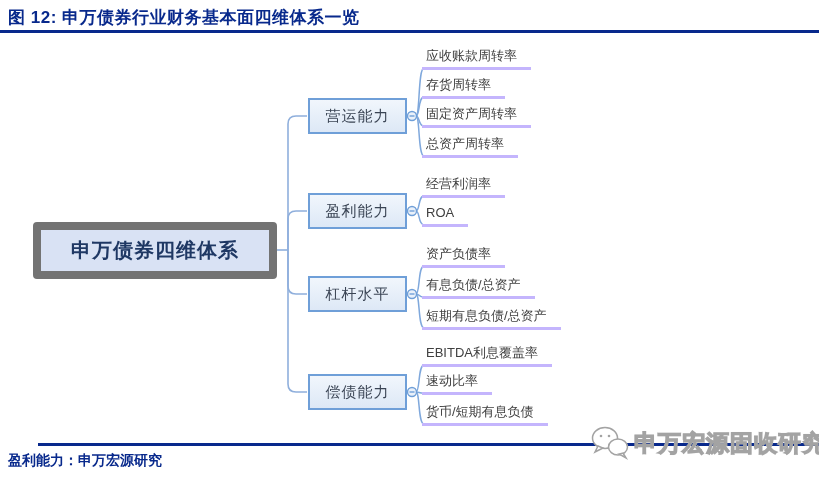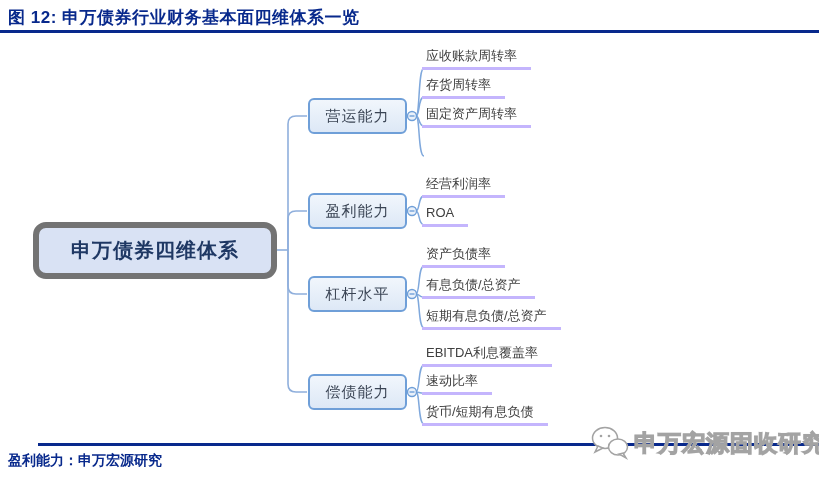--- a/index.html
+++ b/index.html
@@ -19,33 +19,33 @@
   .title-rule{
     position:absolute;left:0;top:30px;width:819px;height:3px;
     background:#08298C;
   }
   
   .wires{position:absolute;left:0;top:0;z-index:1;}
   
   .root-box{
     position:absolute;left:33px;top:222px;width:244px;height:57px;
     box-sizing:border-box;
-    border:6px solid #737373;border-radius:13px;
+    border:8px solid #737373;border-radius:4px;
     background:#D9E2F4;
     display:flex;align-items:center;justify-content:center;
     z-index:2;
   }
   .root-box span{
     font-size:20px;font-weight:bold;color:#1F3864;letter-spacing:1px;
   }
   
   .cat-box{
     position:absolute;left:308px;width:99px;height:36px;
     box-sizing:border-box;
-    border:2px solid #6F9FD8;border-radius:6px;
+    border:2px solid #6F9FD8;border-radius:0;
     background:linear-gradient(180deg,#F1F6FC 0%,#DDE8F6 100%);
     display:flex;align-items:center;justify-content:center;
     z-index:2;
   }
   .cat-box span{
     font-size:15px;color:#3A4454;letter-spacing:1px;white-space:nowrap;
   }
   
   .leaf{
     position:absolute;left:422px;
@@ -138,20 +138,21 @@
   <div class="cat-box" style="top:276px">
     <span>杠杆水平</span>
   </div>
   <div class="cat-box" style="top:374px">
     <span>偿债能力</span>
   </div>
 
   <div class="leaf" style="top:47px">应收账款周转率</div>
   <div class="leaf" style="top:76px">存货周转率</div>
   <div class="leaf" style="top:105px">固定资产周转率</div>
+  <div class="leaf" style="top:135px">总资产周转率</div>
 
   <div class="leaf" style="top:175px">经营利润率</div>
   <div class="leaf" style="top:204px">ROA</div>
 
   <div class="leaf" style="top:245px">资产负债率</div>
   <div class="leaf" style="top:276px">有息负债/总资产</div>
   <div class="leaf" style="top:307px">短期有息负债/总资产</div>
 
   <div class="leaf" style="top:344px">EBITDA利息覆盖率</div>
   <div class="leaf" style="top:372px">速动比率</div>

